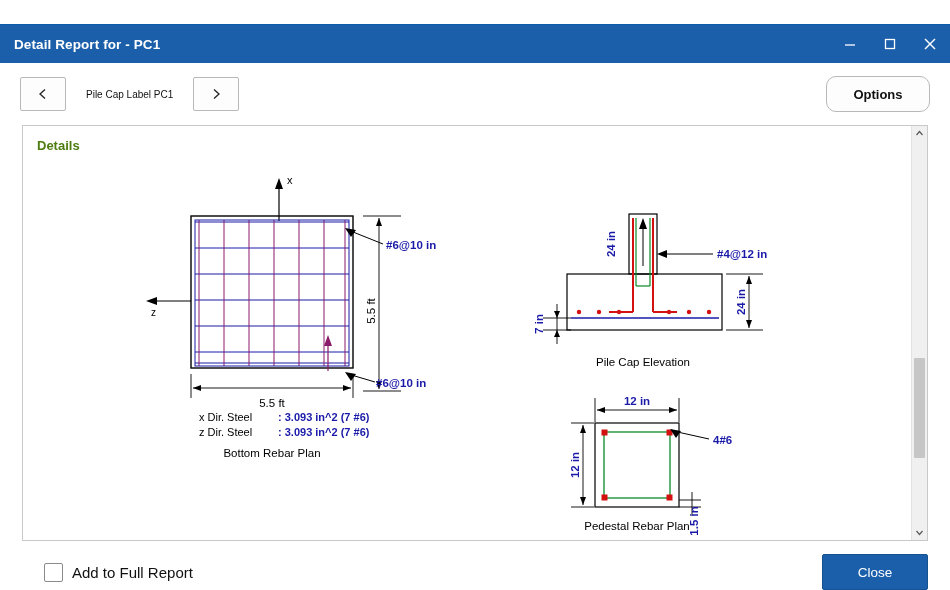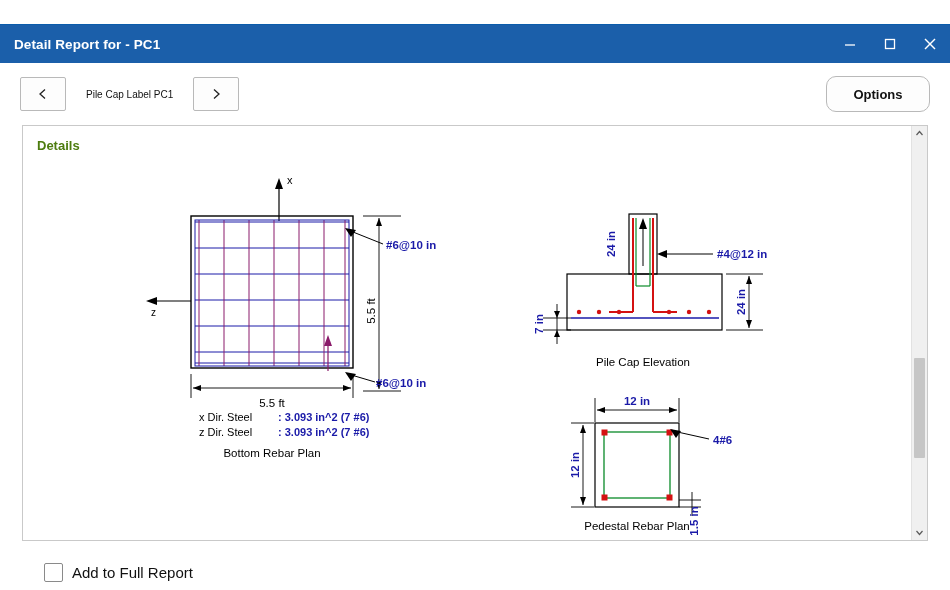--- a/index.html
+++ b/index.html
@@ -471,15 +471,16 @@
       </div>
     </div>
   </div>
 
   <div class="footer">
     <div class="checkbox-row">
       <div class="checkbox"></div>
       <div class="checkbox-label">Add to Full Report</div>
     </div>
     <div class="spacer"></div>
+    <div class="close-btn">Close</div>
   </div>
 
 </div>
 
 </body></html>

